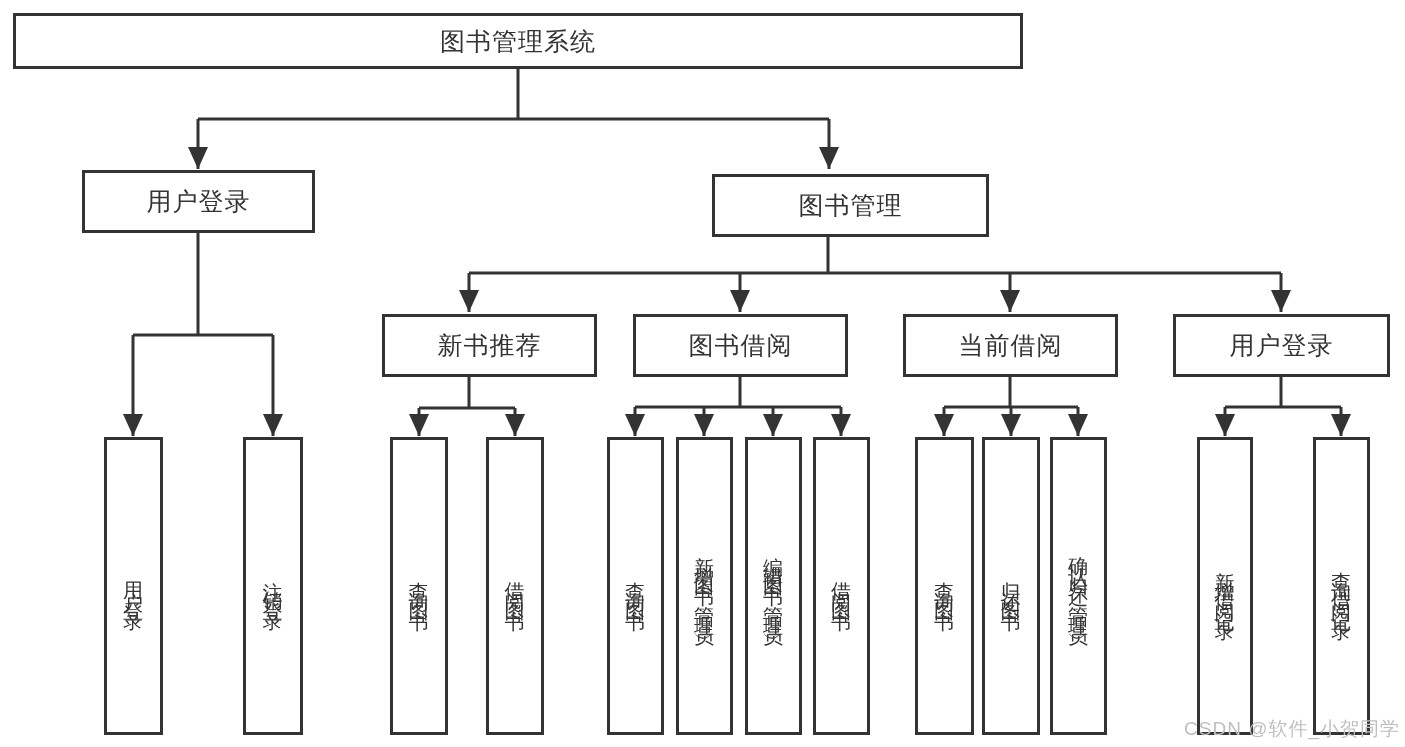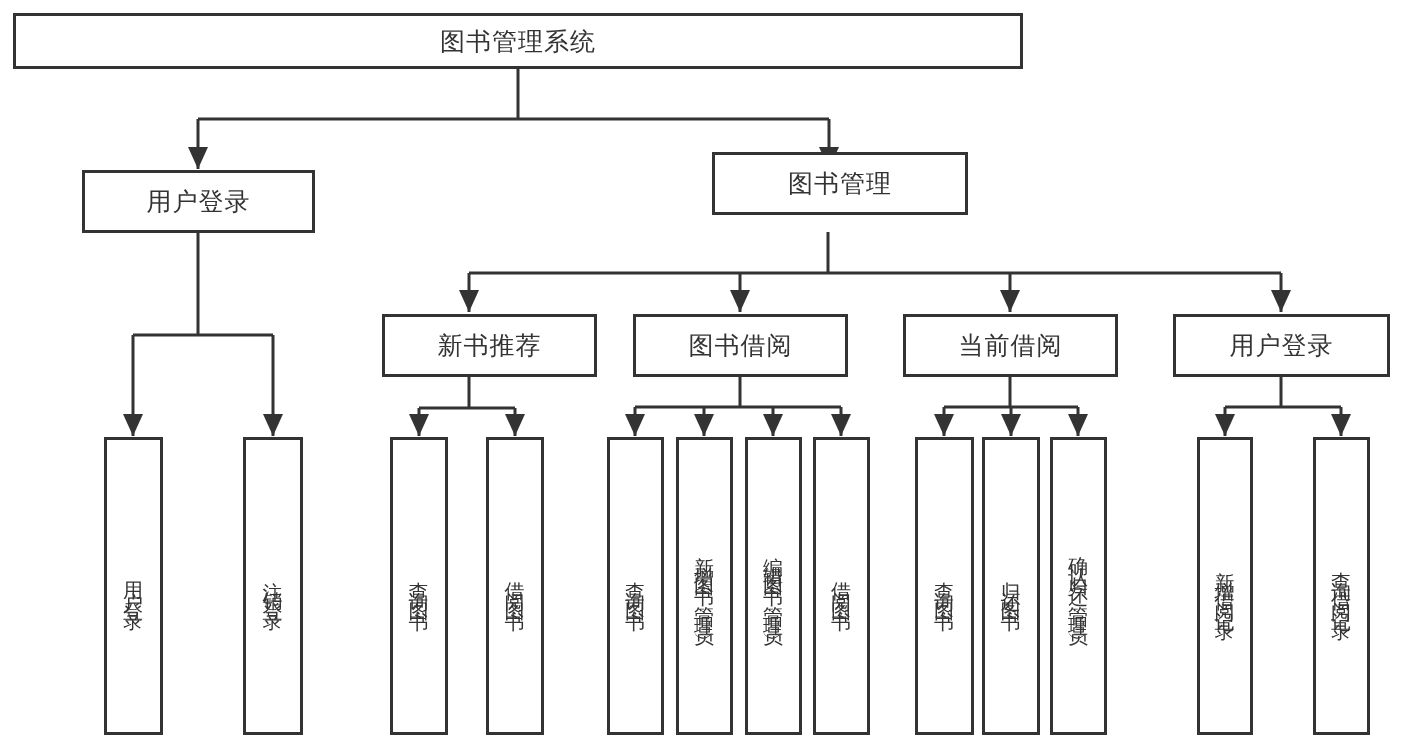--- a/index.html
+++ b/index.html
@@ -100,21 +100,21 @@
       <line x1="1078" y1="407" x2="1078" y2="436" marker-end="url(#arw)"></line>
 
       <line x1="1225" y1="407" x2="1225" y2="436" marker-end="url(#arw)"></line>
       <line x1="1341" y1="407" x2="1341" y2="436" marker-end="url(#arw)"></line>
     </g>
   </svg>
 
   <div class="node hnode" style="left:13px; top:13px; width:1010px; height:56px;">图书管理系统</div>
 
   <div class="node hnode" style="left:82px; top:170px; width:233px; height:63px;">用户登录</div>
-  <div class="node hnode" style="left:712px; top:152px; width:256px; height:63px;">图书管理</div>
+  <div class="node hnode" style="left:712px; top:174px; width:277px; height:63px;">图书管理</div>
 
   <div class="node hnode" style="left:382px; top:314px; width:215px; height:63px;">新书推荐</div>
   <div class="node hnode" style="left:903px; top:314px; width:215px; height:63px;">当前借阅</div>
   <div class="node hnode" style="left:633px; top:314px; width:215px; height:63px;">图书借阅</div>
   <div class="node hnode" style="left:1173px; top:314px; width:217px; height:63px;">用户登录</div>
 
   <div class="node vnode" style="left:104px; width:59px;">用户登录</div>
   <div class="node vnode" style="left:243px; width:60px;">注销登录</div>
 
   <div class="node vnode" style="left:390px; width:58px;">查询图书</div>
@@ -125,14 +125,15 @@
   <div class="node vnode" style="left:745px; width:57px;">编辑图书（管理员）</div>
   <div class="node vnode" style="left:813px; width:57px;">借阅图书</div>
 
   <div class="node vnode" style="left:915px; width:59px;">查询图书</div>
   <div class="node vnode" style="left:982px; width:58px;">归还图书</div>
   <div class="node vnode" style="left:1050px; width:57px;">确认归还（管理员）</div>
 
   <div class="node vnode" style="left:1197px; width:56px;">新增借阅记录</div>
   <div class="node vnode" style="left:1313px; width:57px;">查询借阅记录</div>
 
+  <div class="watermark">CSDN @软件_小贺同学</div>
 
 </div>
 
 </body></html>

